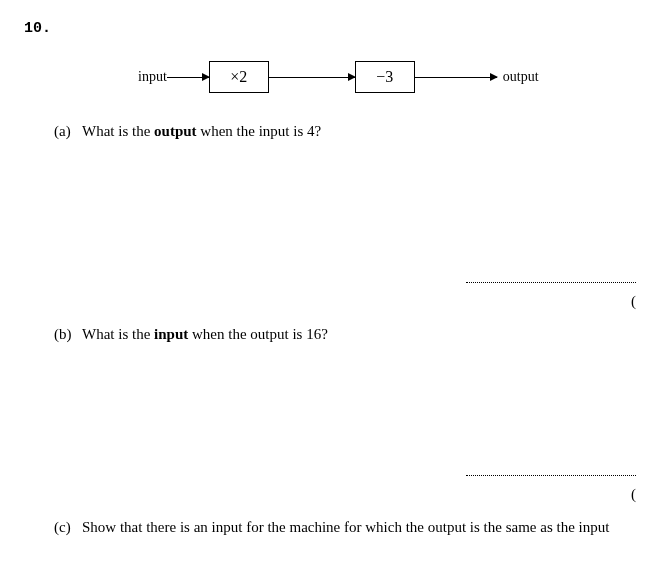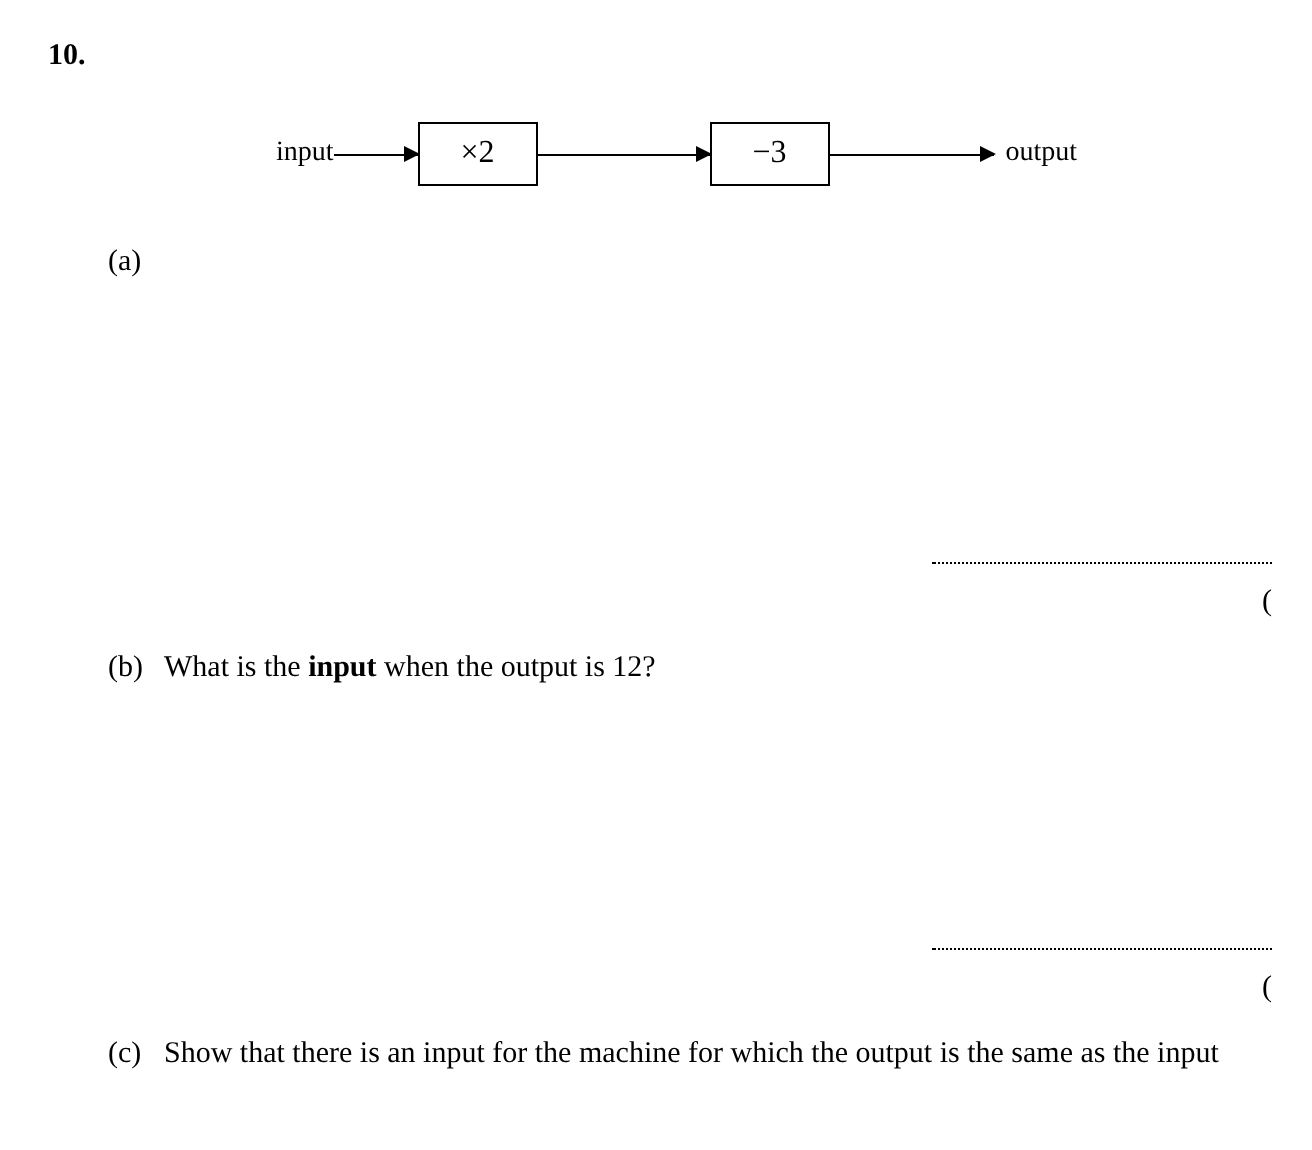--- a/index.html
+++ b/index.html
@@ -14,20 +14,21 @@
     }
     .question-row {
       display: flex;
       align-items: baseline;
       margin-bottom: 24px;
     }
     .qnum {
       font-weight: bold;
       width: 30px;
       flex-shrink: 0;
+      font-family: Liberation Mono, monospace;
     }
     .machine-row {
       display: flex;
       align-items: center;
       justify-content: flex-start;
       margin: 10px 0 30px 0;
       padding-left: 114px;
     }
     .machine-label {
       font-size: 14px;
@@ -100,33 +101,36 @@
   <div class="arrow a1"></div>
   <div class="box">×2</div>
   <div class="arrow a2"></div>
   <div class="box">−3</div>
   <div class="arrow a3"></div>
   <span class="machine-label" style="margin-left:6px;">output</span>
 </div>
 
 <div class="part-row">
   <div class="part-label">(a)</div>
+  <div>
+    <span>What is the </span><strong>output</strong><span> when the input is 4?</span>
+  </div>
 </div>
 
 <div class="spacer-a"></div>
 
 <div class="answer-line">
   <span class="dots"></span>
 </div>
 <div class="mark-hint">(</div>
 
 <div class="part-row">
   <div class="part-label">(b)</div>
   <div>
-    <span>What is the </span><strong>input</strong><span> when the output is 12?</span>
+    <span>What is the </span><strong>input</strong><span> when the output is 16?</span>
   </div>
 </div>
 
 <div class="spacer-b"></div>
 
 <div class="answer-line">
   <span class="dots"></span>
 </div>
 <div class="mark-hint">(</div>
 

